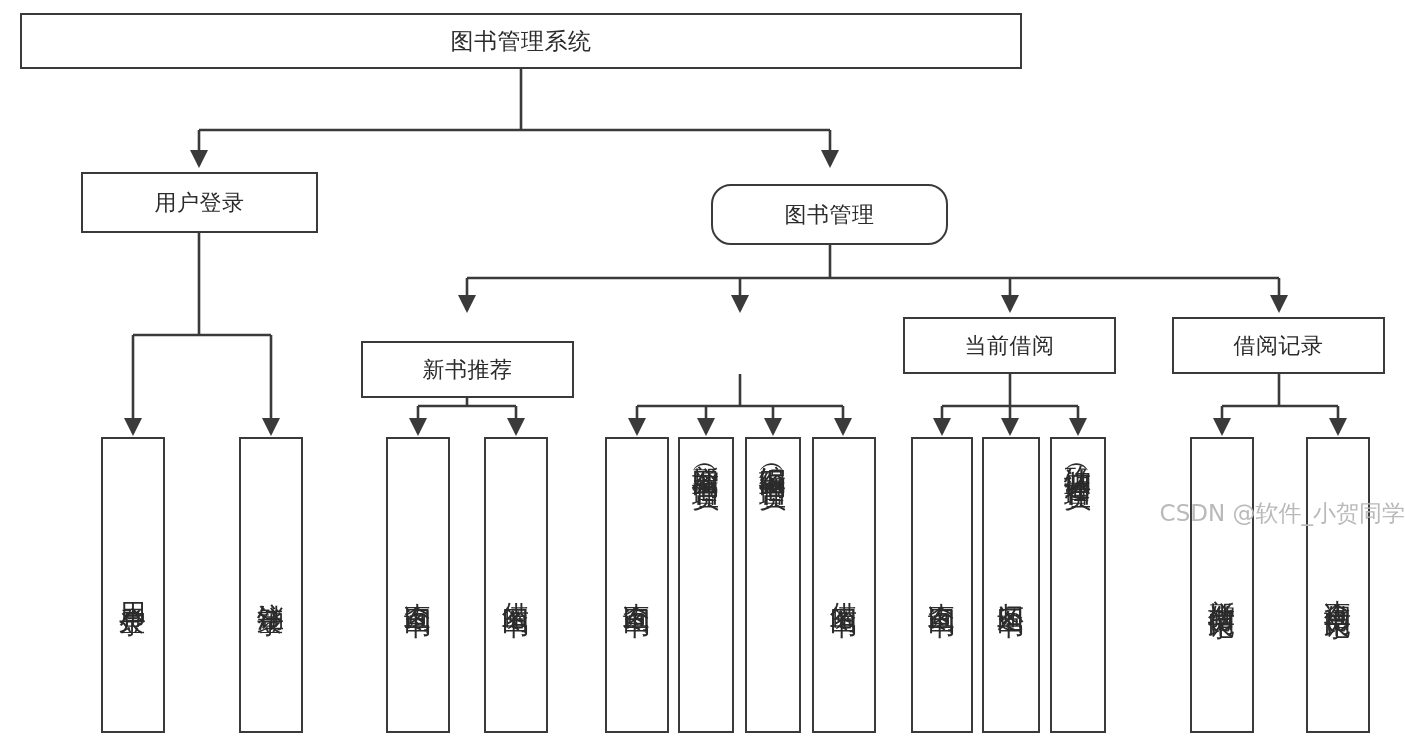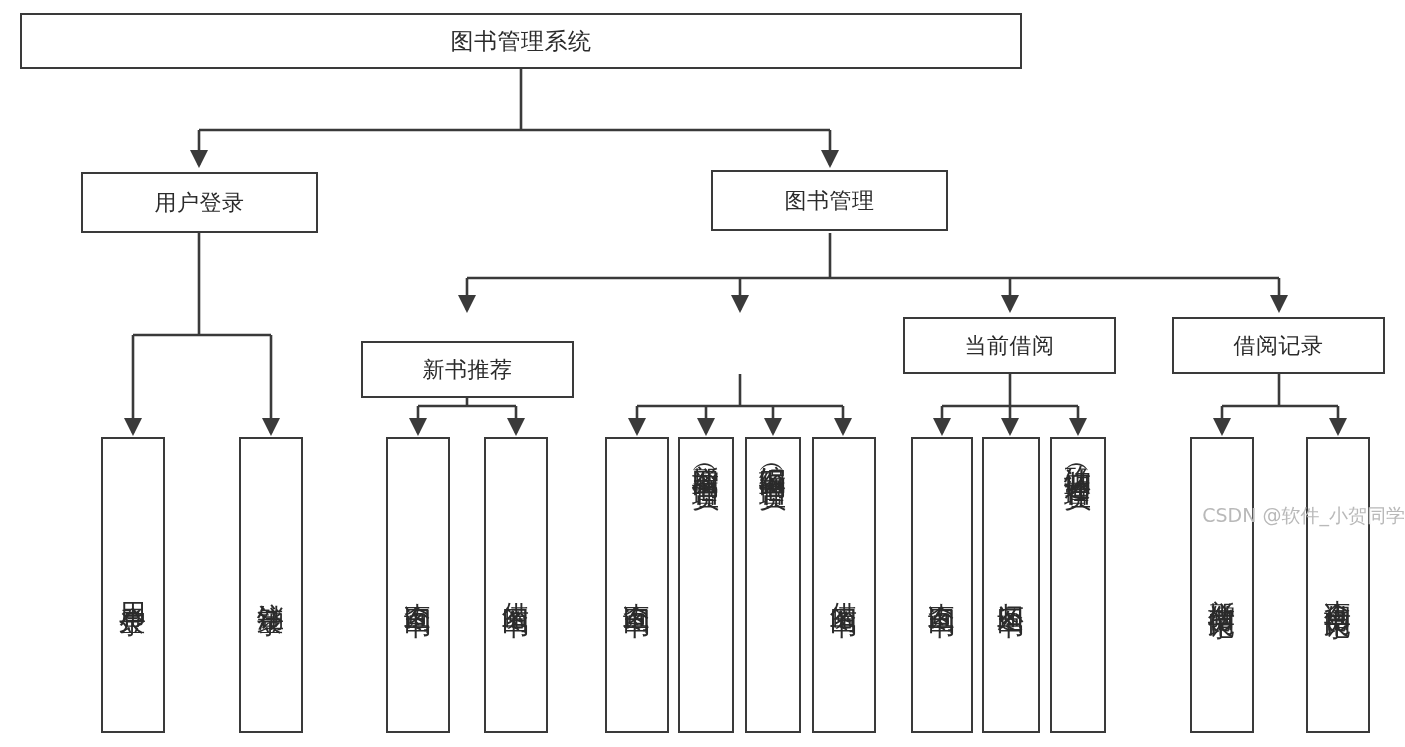--- a/index.html
+++ b/index.html
@@ -55,21 +55,21 @@
     letter-spacing:3px;
     white-space:nowrap;
   }
   .node.v.mid{
     align-items:center;
   }
   .watermark{
     position:absolute;
     right:8px;
     bottom:6px;
-    font-size:19px;
+    font-size:23px;
     color:#b9b9b9;
     z-index:5;
     white-space:nowrap;
     font-family:"DejaVu Sans","Liberation Sans",sans-serif;
   }
 </style>
 </head>
 <body>
 
 <div id="diagram">
@@ -124,21 +124,21 @@
     </g>
   </svg>
 
   <div class="node h root" style="left:20px;top:13px;width:1002px;height:56px;">
     <span class="label">图书管理系统</span>
   </div>
 
   <div class="node h" style="left:81px;top:172px;width:237px;height:61px;">
     <span class="label">用户登录</span>
   </div>
-  <div class="node h" style="left:711px;top:170px;width:237px;height:61px;">
+  <div class="node h" style="left:711px;top:184px;width:237px;height:61px;border-radius:20px;">
     <span class="label">图书管理</span>
   </div>
 
   <div class="node h" style="left:361px;top:317px;width:213px;height:57px;margin-top:24px;">
     <span class="label">新书推荐</span>
   </div>
   <div class="node h" style="left:903px;top:317px;width:213px;height:57px;">
     <span class="label">当前借阅</span>
   </div>
   <div class="node h" style="left:1172px;top:317px;width:213px;height:57px;">

